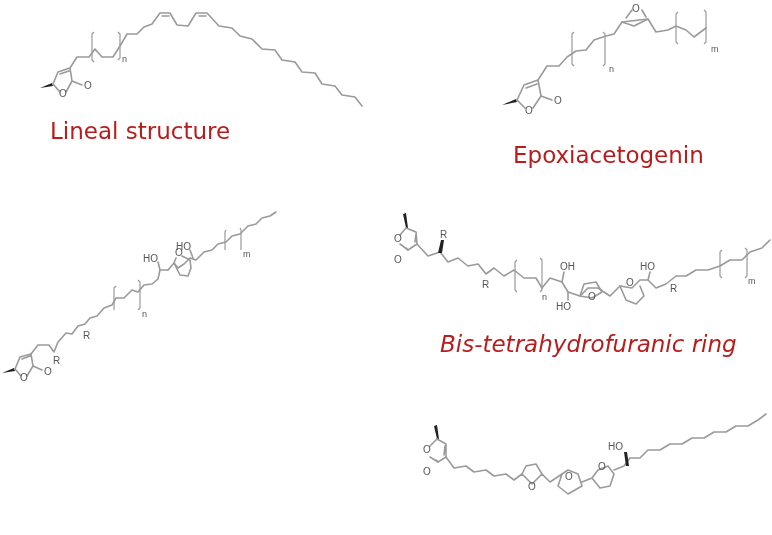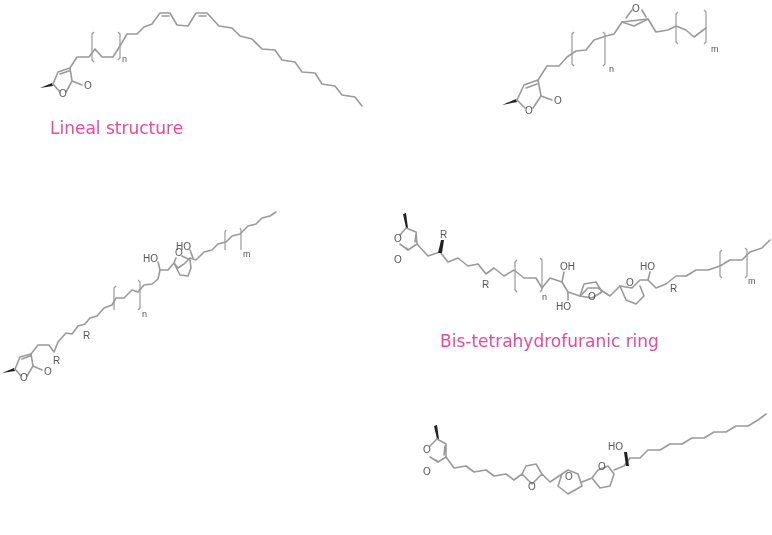--- a/index.html
+++ b/index.html
@@ -1,19 +1,19 @@
 <!DOCTYPE html>
 <html><head>
 <meta charset="utf-8">
 <style>
   html, body { margin: 0; padding: 0; background: #ffffff; }
   body { width: 772px; height: 535px; position: relative; overflow: hidden;
          font-family: "Liberation Sans", "DejaVu Sans", sans-serif; }
   .panel { position: absolute; }
-  .caption { position: absolute; font-size: 17px; color: #ec4899; white-space: nowrap;
+  .caption { position: absolute; font-size: 23px; color: #b91c1c; white-space: nowrap;
              font-family: "DejaVu Sans", "Liberation Sans", sans-serif; }
   svg { position: absolute; left: 0; top: 0; overflow: visible; }
   .b { fill: none; stroke: #9a9a9a; stroke-width: 1.6; stroke-linejoin: round; stroke-linecap: round; }
   .br { fill: none; stroke: #9a9a9a; stroke-width: 1.2; }
   .wedge { fill: #222; stroke: none; }
   .atom { font-family: "Liberation Sans", sans-serif; font-size: 10px; fill: #555; }
   .sub { font-family: "Liberation Sans", sans-serif; font-size: 9px; fill: #555; }
 </style>
 </head>
 <body>
@@ -44,20 +44,21 @@
     <text class="atom" x="168" y="104">O</text>
     <path class="b" d="M152,80 L161,66 L173,66 L181,57 L190,51 L200,50 L208,40 L220,36 L228,34 L236,22 L248,26 L262,19 L270,32 L282,30 L290,26 L300,30 L308,37 L320,28"></path>
     <path class="b" d="M236,22 L262,19"></path>
     <path class="b" d="M240,18 L246,10 M256,10 L260,17"></path>
     <text class="atom" x="246" y="12">O</text>
     <path class="br" d="M188,32 L186,34 L186,64 L188,66 M217,32 L219,34 L219,64 L217,66"></path>
     <text class="sub" x="223" y="72">n</text>
     <path class="br" d="M292,12 L290,14 L290,42 L292,44 M318,10 L320,12 L320,42 L318,44"></path>
     <text class="sub" x="325" y="52">m</text>
   </svg>
+  <div class="caption" style="left:127px;top:142px;">Epoxiacetogenin</div>
 </div>
 
 <div class="panel" style="left:0;top:200px;width:386px;height:240px;">
   <svg width="386" height="240">
     <path class="wedge" d="M2,173 L14,168 L15,171 Z"></path>
     <path class="b" d="M15,169 L20,157 L31,154 L33,166 M22,159 L30,156"></path>
     <path class="b" d="M15,169 L21,176 M27,176 L33,166 L42,170"></path>
     <text class="atom" x="20" y="181">O</text>
     <text class="atom" x="44" y="175">O</text>
     <path class="b" d="M31,154 L38,145 L49,145 L54,152 L58,142 L66,133 L72,134 L78,126 L85,124 L90,118 L97,116 L104,108 L112,105 L116,98 L124,98 L132,90 L138,92 L144,85 L152,84 L158,79 L160,70 L168,70"></path>
@@ -100,21 +101,21 @@
     <text class="atom" x="190" y="70">OH</text>
     <path class="b" d="M198,92 L198,100"></path>
     <text class="atom" x="186" y="110">HO</text>
     <path class="b" d="M278,80 L280,72"></path>
     <text class="atom" x="270" y="70">HO</text>
     <path class="br" d="M147,60 L145,62 L145,90 L147,92 M170,58 L172,60 L172,90 L170,92"></path>
     <text class="sub" x="172" y="100">n</text>
     <path class="br" d="M352,50 L350,52 L350,76 L352,78 M375,48 L377,50 L377,76 L375,78"></path>
     <text class="sub" x="378" y="84">m</text>
   </svg>
-  <div class="caption" style="left:70px;top:131px;">Bis-tetrahydrofuranic ring</div>
+  <div class="caption" style="left:70px;top:131px;font-style:italic;">Bis-tetrahydrofuranic ring</div>
 </div>
 
 <div class="panel" style="left:400px;top:370px;width:372px;height:165px;">
   <svg width="372" height="165">
     <path class="wedge" d="M34,56 L37,55 L39,69 L37,69 Z"></path>
     <path class="b" d="M37,69 L46,74 L46,87 L38,92 L36,90 M45,76 L44,85"></path>
     <path class="b" d="M37,69 L30,76"></path>
     <text class="atom" x="23" y="83">O</text>
     <path class="b" d="M30,87 L38,92"></path>
     <text class="atom" x="23" y="105">O</text>

